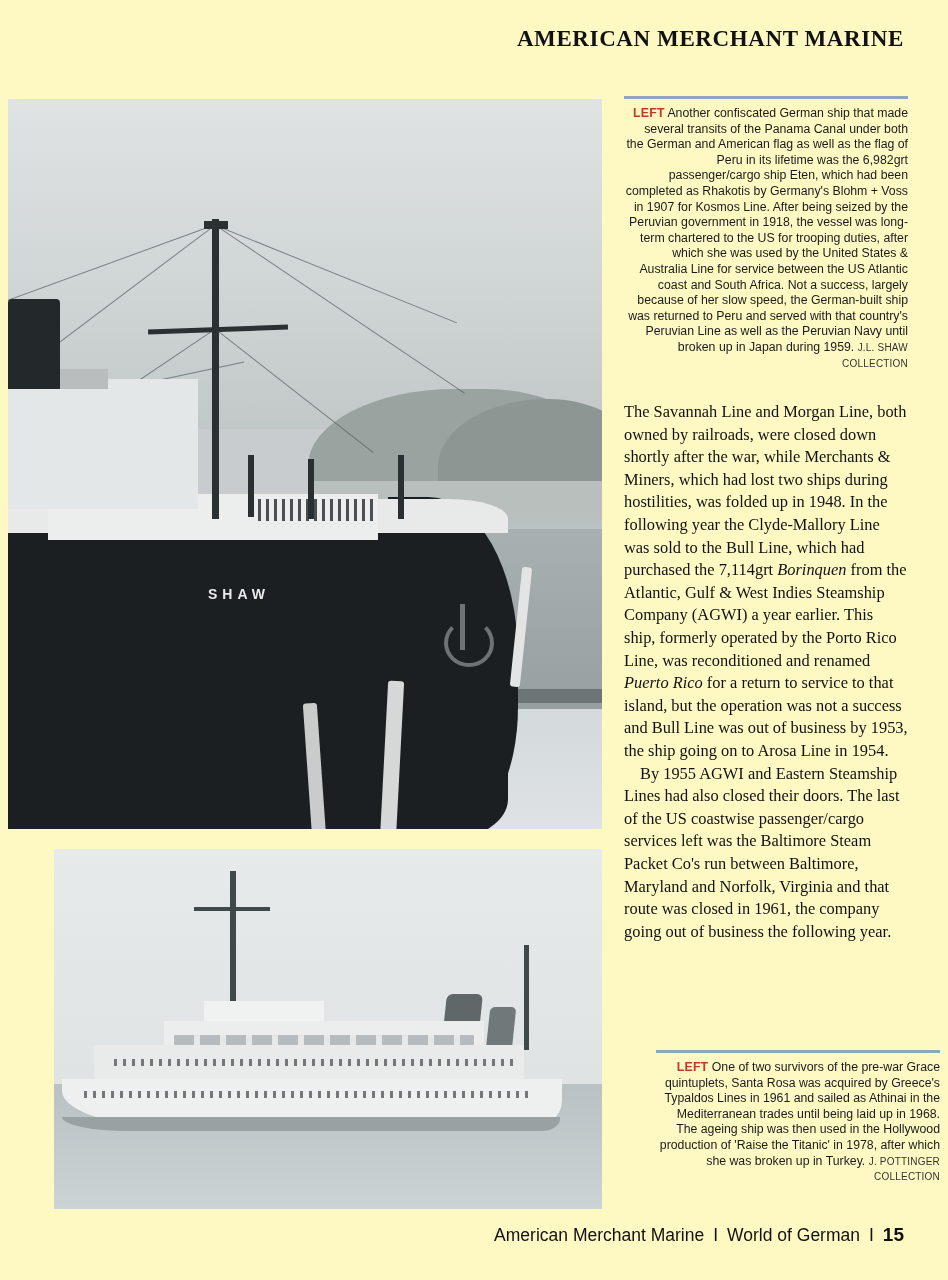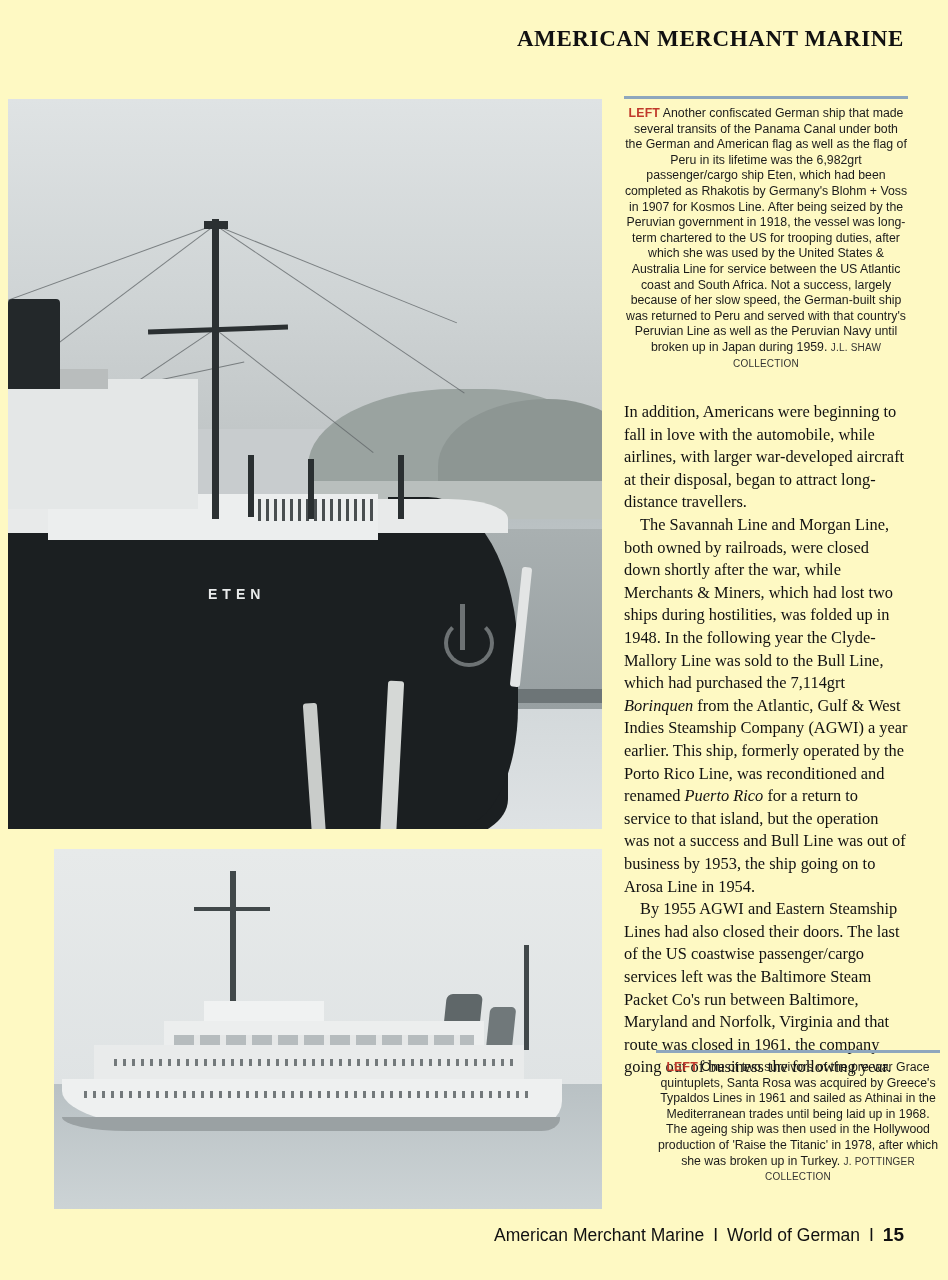--- a/index.html
+++ b/index.html
@@ -66,21 +66,21 @@
     background: #8ea7bd;
     width: 100%;
     margin-bottom: 7px;
   }
 
   .caption {
     font-family: "Liberation Sans", sans-serif;
     font-size: 12.3px;
     line-height: 15.6px;
     color: #1b1b1b;
-    text-align: center;
+    text-align: right;
   }
   .caption .lead {
     color: #c0392b;
     font-weight: bold;
     letter-spacing: 0.2px;
   }
   .caption .credit {
     font-size: 10px;
     letter-spacing: 0.2px;
     color: #333333;
@@ -344,21 +344,21 @@
     <div class="ph1-derrick" style="left:390px; top:356px; width:6px; height:64px;"></div>
     <div class="ph1-derrick" style="left:240px; top:356px; width:6px; height:62px;"></div>
 
     <div class="ph1-fender" style="left:508px; top:468px; width:10px; height:120px; transform:rotate(6deg);"></div>
     <div class="ph1-fender" style="left:300px; top:604px; width:14px; height:150px; transform:rotate(-4deg); background:#c9ccca;"></div>
     <div class="ph1-fender" style="left:376px; top:582px; width:16px; height:160px; transform:rotate(3deg); background:#d5d8d6;"></div>
 
     <div class="ph1-anchor"></div>
     <div class="ph1-anchor-bar"></div>
 
-    <div class="ph1-name">ETEN</div>
+    <div class="ph1-name">SHAW</div>
   </div>
 
   <div class="photo-bottom">
     <div class="ph2-sky"></div>
     <div class="ph2-sea"></div>
     <div class="ph2-mast"></div>
     <div class="ph2-yard"></div>
     <div class="ph2-mast2"></div>
     <div class="ph2-funnel"></div>
     <div class="ph2-funnel2"></div>
@@ -376,21 +376,20 @@
 
     <div class="rule"></div>
 
     <div class="caption">
       <span class="lead">LEFT</span><span> Another confiscated German ship that made several transits of the Panama Canal under both the German and American flag as well as the flag of Peru in its lifetime was the 6,982grt passenger/cargo ship Eten, which had been completed as Rhakotis by Germany's Blohm + Voss in 1907 for Kosmos Line. After being seized by the Peruvian government in 1918, the vessel was long-term chartered to the US for trooping duties, after which she was used by the United States &amp; Australia Line for service between the US Atlantic coast and South Africa. Not a success, largely because of her slow speed, the German-built ship was returned to Peru and served with that country's Peruvian Line as well as the Peruvian Navy until broken up in Japan during 1959. </span><span class="credit">J.L. SHAW COLLECTION</span>
     </div>
 
     <div class="gap-b"></div>
 
     <div class="body-copy">
-      <p>In addition, Americans were beginning to fall in love with the automobile, while airlines, with larger war-developed aircraft at their disposal, began to attract long-distance travellers.</p>
       <p><span>The Savannah Line and Morgan Line, both owned by railroads, were closed down shortly after the war, while Merchants &amp; Miners, which had lost two ships during hostilities, was folded up in 1948. In the following year the Clyde-Mallory Line was sold to the Bull Line, which had purchased the 7,114grt </span><span class="it">Borinquen</span><span> from the Atlantic, Gulf &amp; West Indies Steamship Company (AGWI) a year earlier. This ship, formerly operated by the Porto Rico Line, was reconditioned and renamed </span><span class="it">Puerto Rico</span><span> for a return to service to that island, but the operation was not a success and Bull Line was out of business by 1953, the ship going on to Arosa Line in 1954.</span></p>
       <p>By 1955 AGWI and Eastern Steamship Lines had also closed their doors. The last of the US coastwise passenger/cargo services left was the Baltimore Steam Packet Co's run between Baltimore, Maryland and Norfolk, Virginia and that route was closed in 1961, the company going out of business the following year.</p>
     </div>
   </div>
 
   <div class="caption-bottom">
     <div class="rule"></div>
     <div class="caption">
       <span class="lead">LEFT</span><span> One of two survivors of the pre-war Grace quintuplets, Santa Rosa was acquired by Greece's Typaldos Lines in 1961 and sailed as Athinai in the Mediterranean trades until being laid up in 1968. The ageing ship was then used in the Hollywood production of 'Raise the Titanic' in 1978, after which she was broken up in Turkey. </span><span class="credit">J. POTTINGER COLLECTION</span>
     </div>

